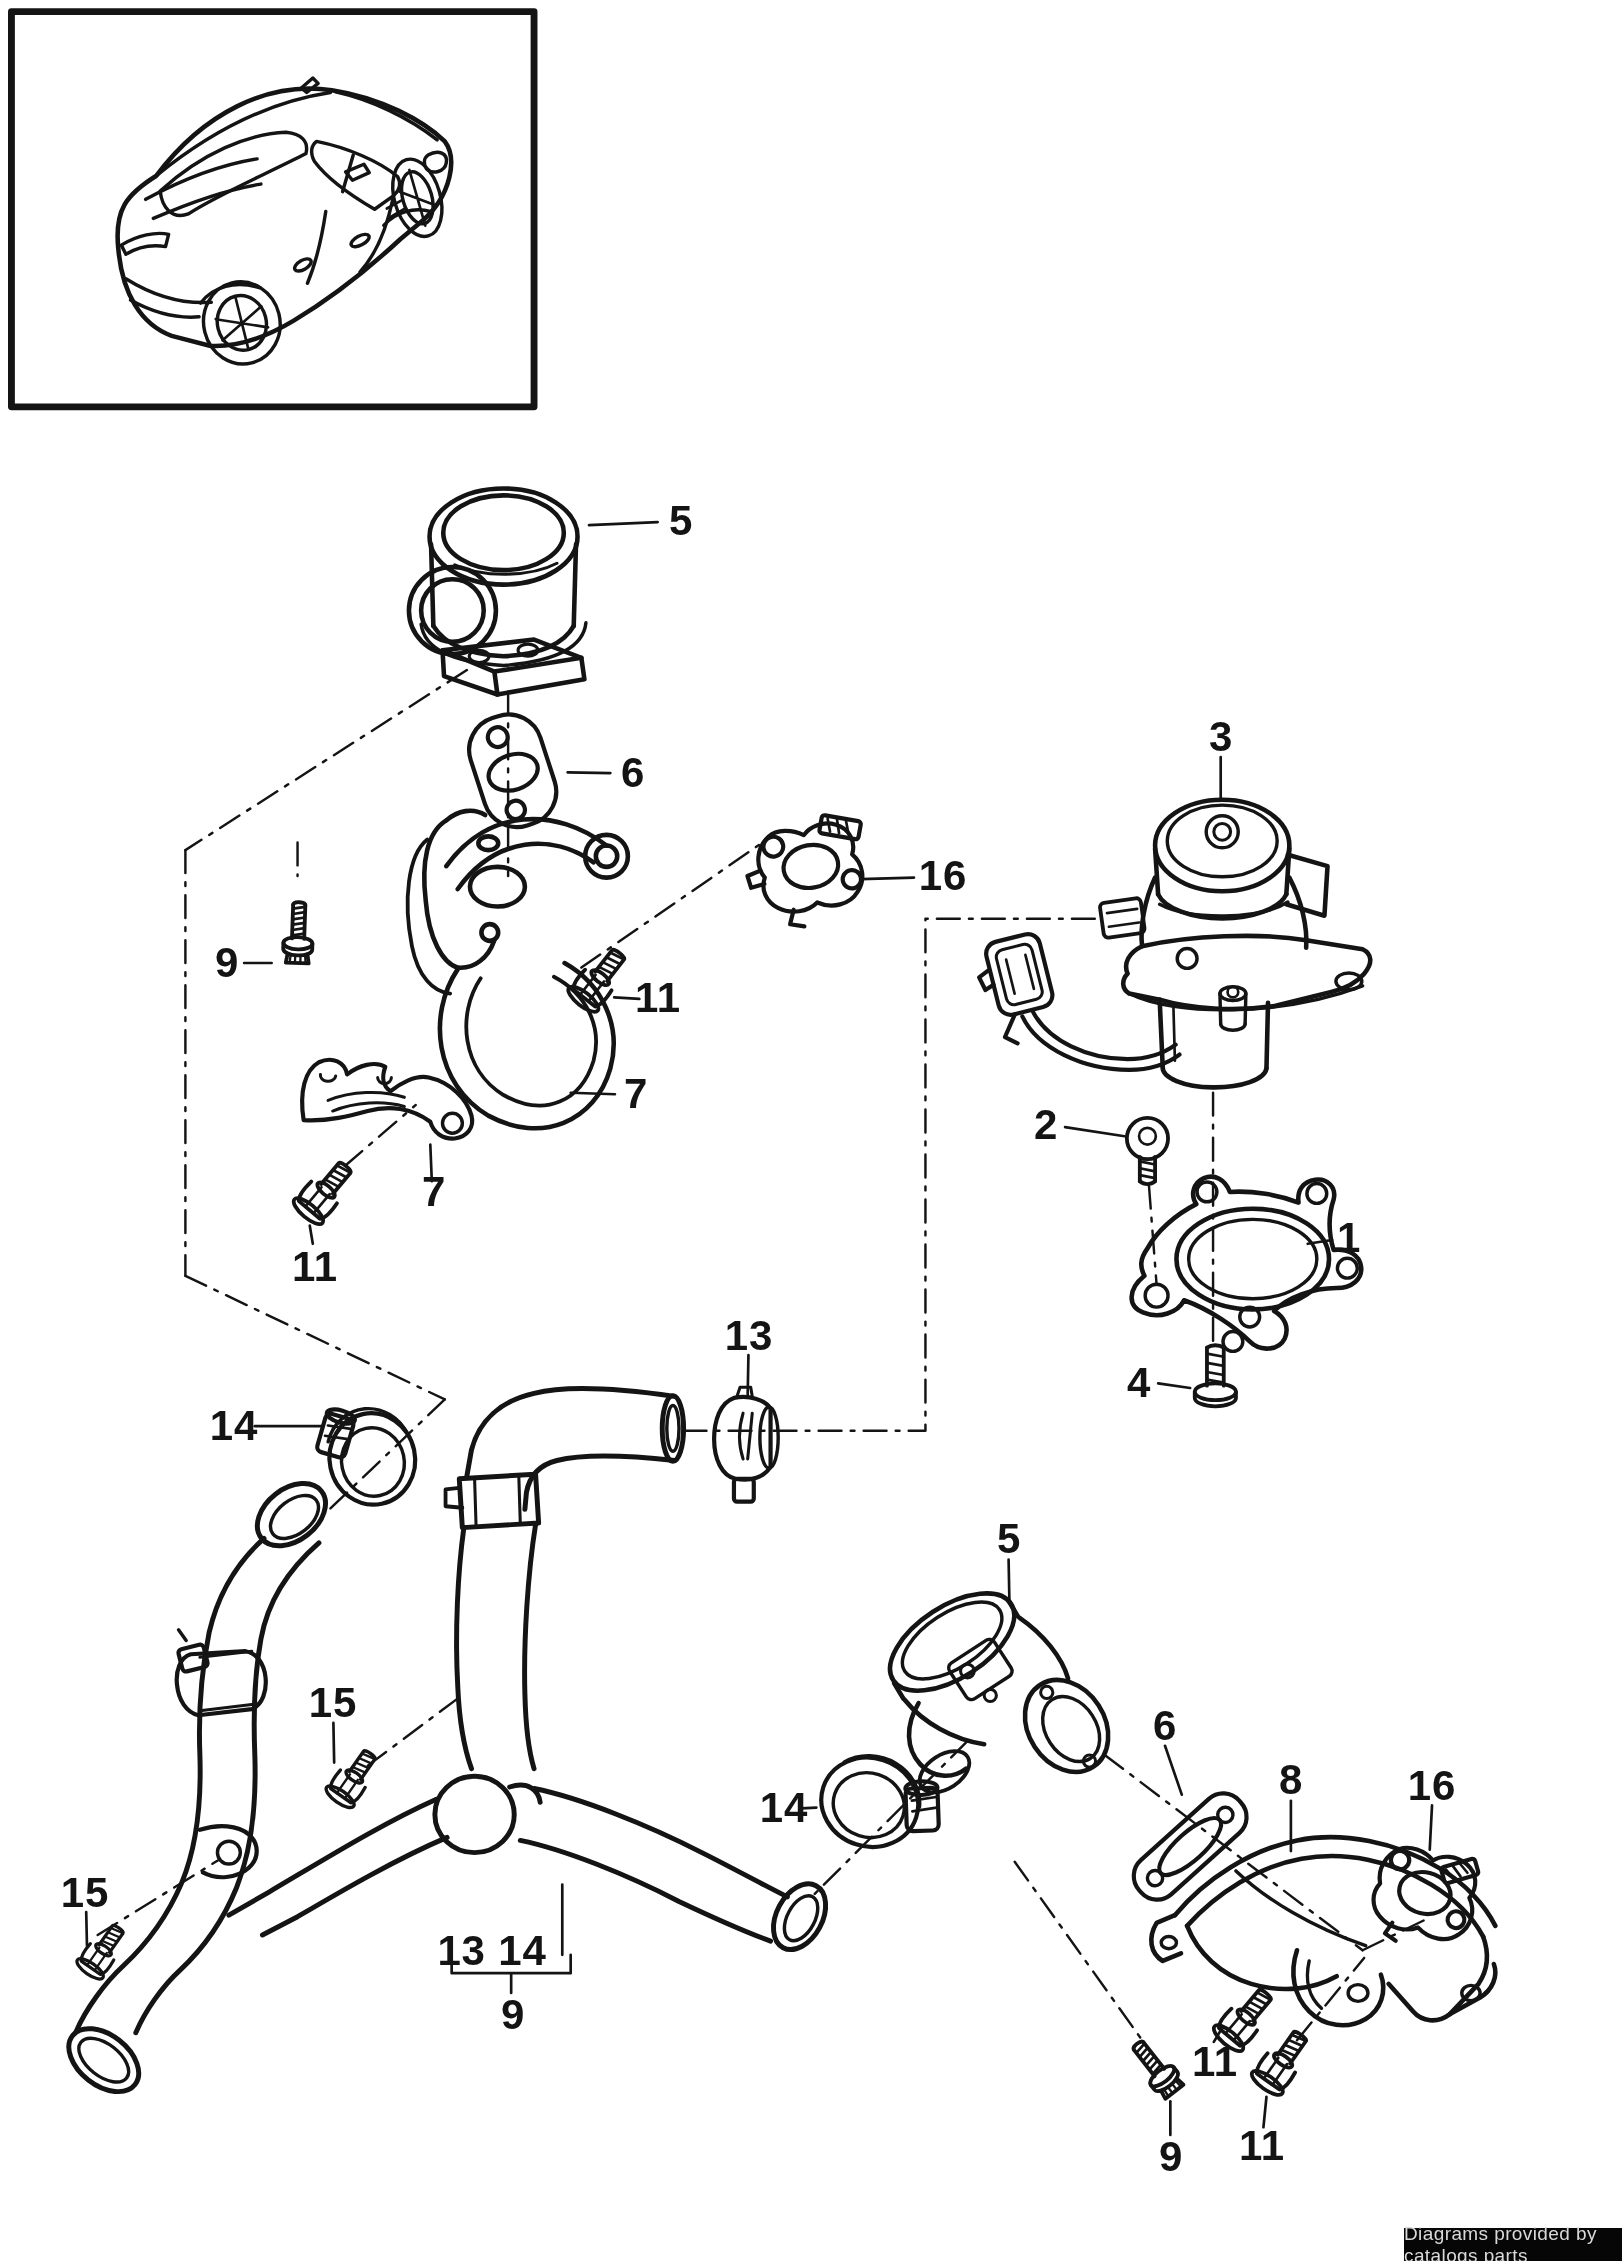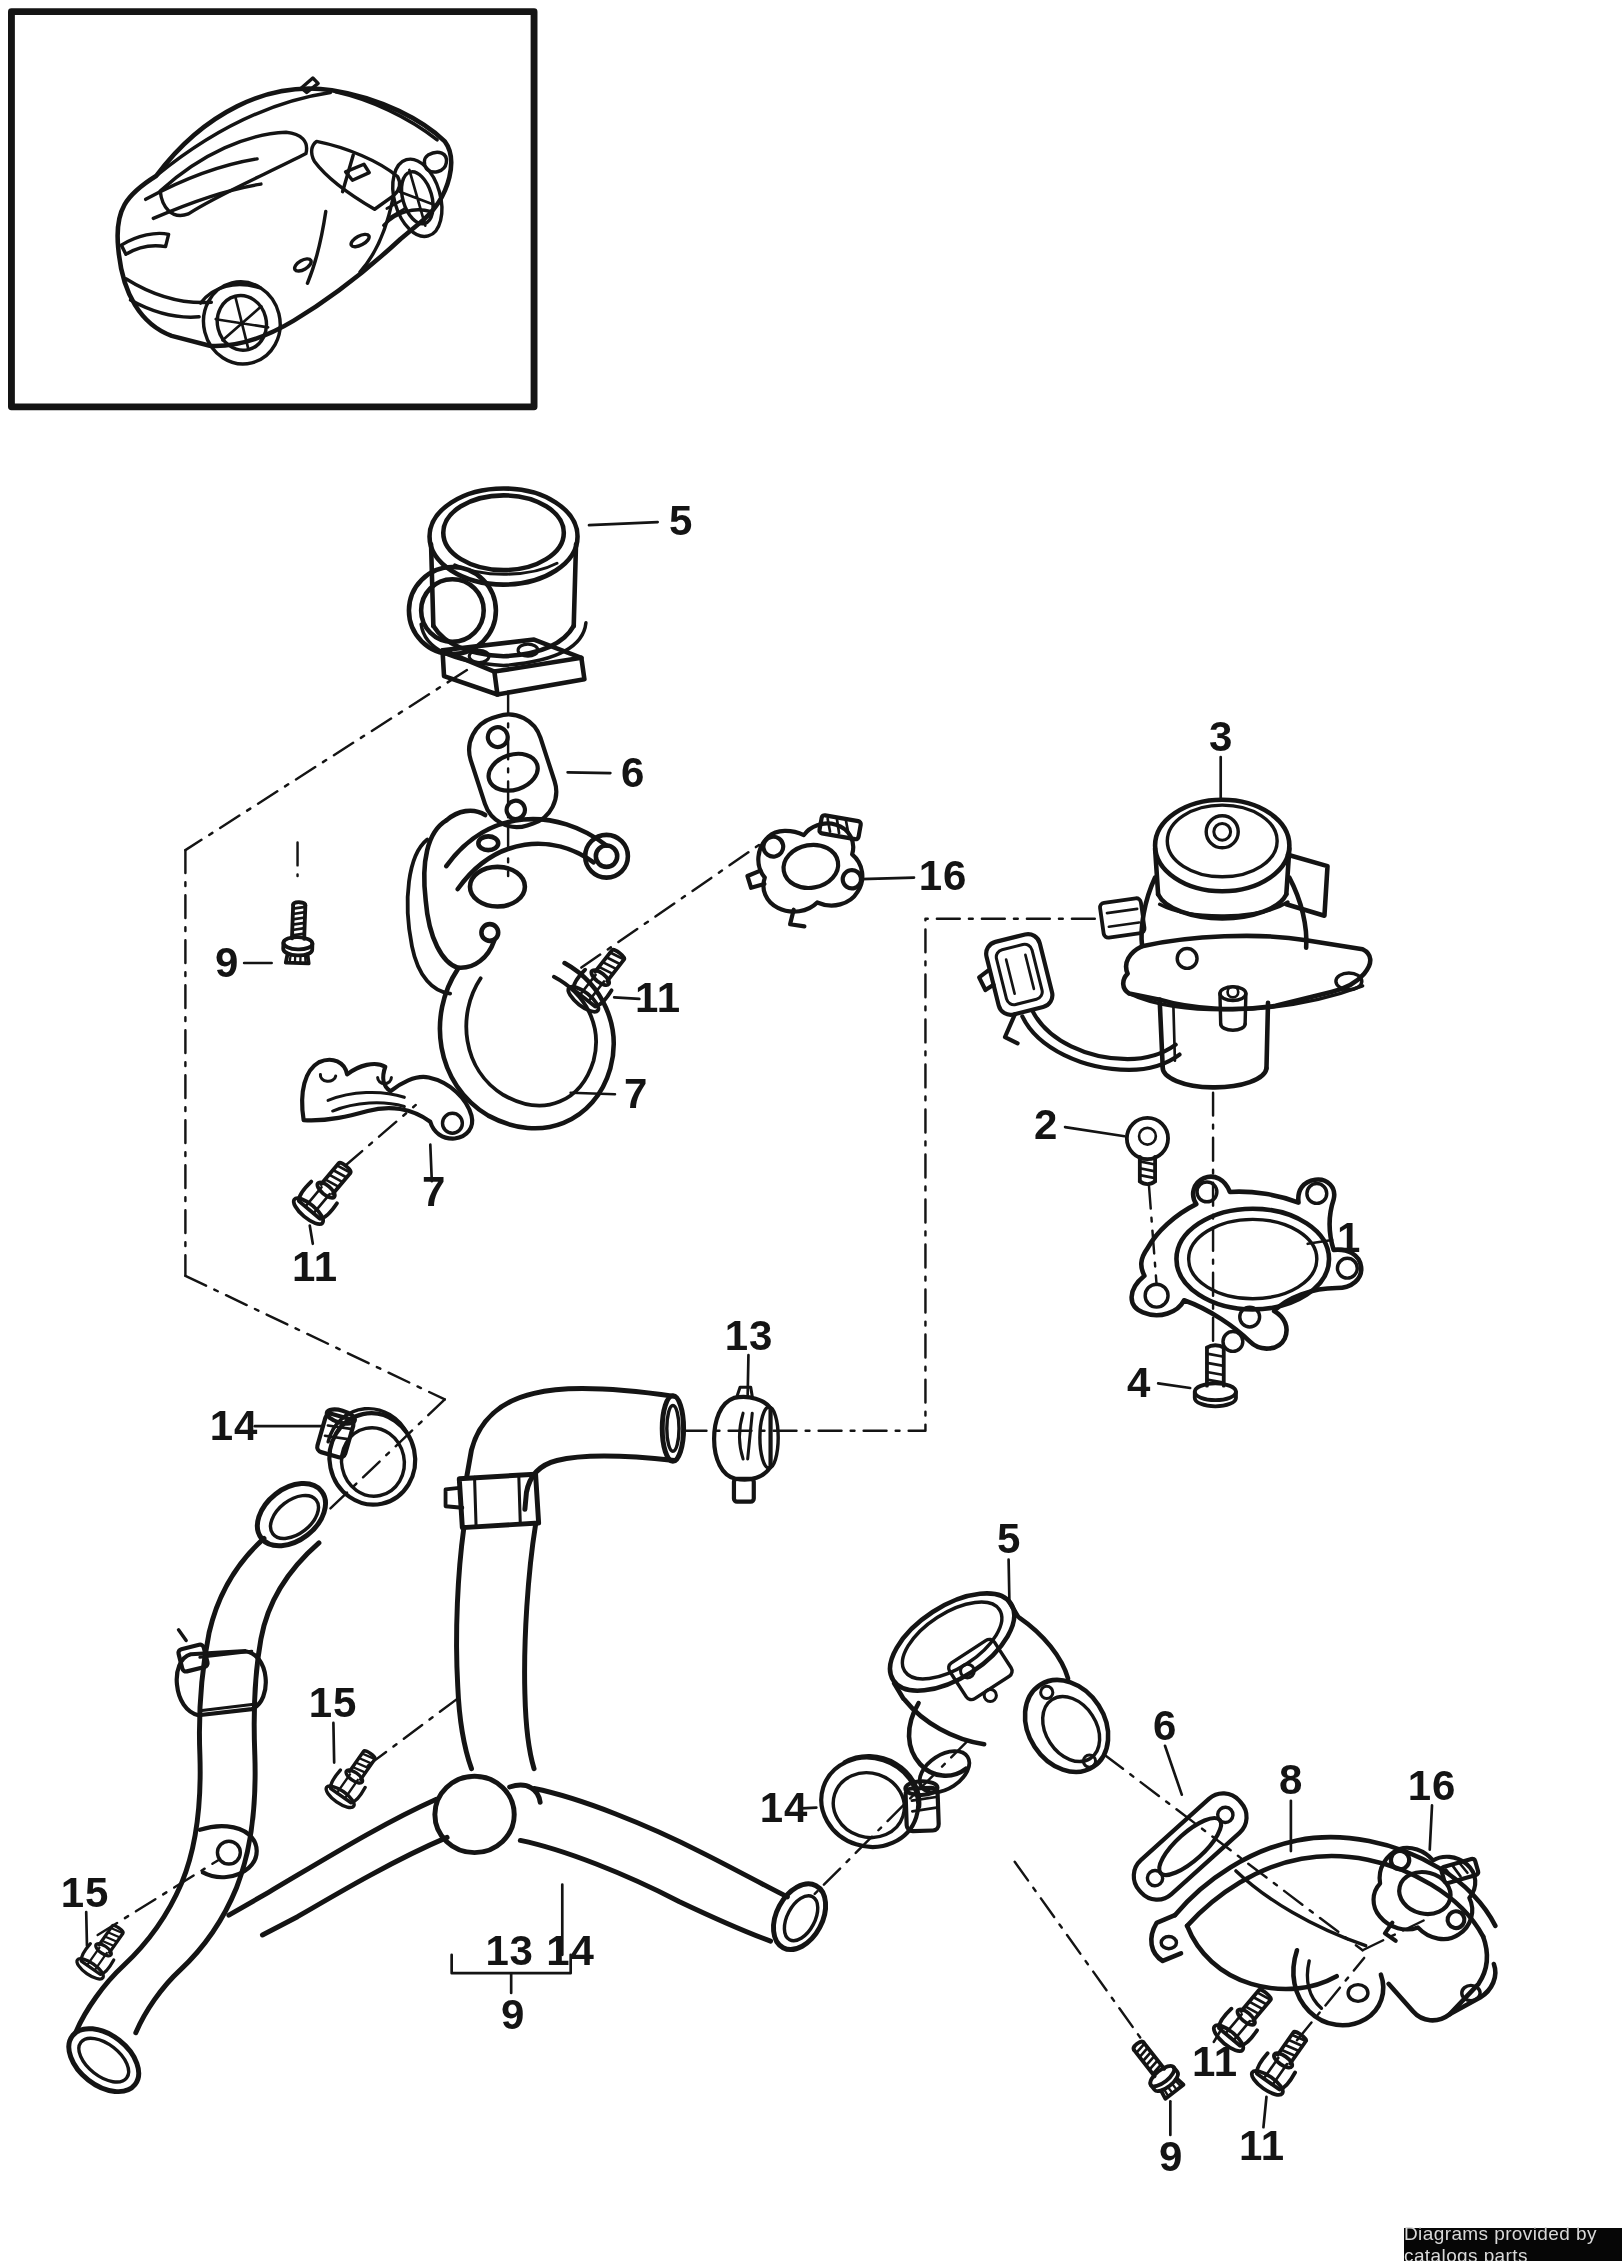--- a/index.html
+++ b/index.html
@@ -438,21 +438,21 @@
 <div class="callout" style="left:1139px;top:1383px">4</div>
 <div class="callout" style="left:749px;top:1336px">13</div>
 <div class="callout" style="left:234px;top:1426px">14</div>
 <div class="callout" style="left:333px;top:1703px">15</div>
 <div class="callout" style="left:1009px;top:1539px">5</div>
 <div class="callout" style="left:1165px;top:1726px">6</div>
 <div class="callout" style="left:784px;top:1808px">14</div>
 <div class="callout" style="left:1291px;top:1780px">8</div>
 <div class="callout" style="left:1432px;top:1786px">16</div>
 <div class="callout" style="left:85px;top:1893px">15</div>
-<div class="callout" style="left:540px;top:1951px">13 14</div>
+<div class="callout" style="left:492px;top:1951px">13 14</div>
 <div class="callout" style="left:513px;top:2015px">9</div>
 <div class="callout" style="left:1215px;top:2062px">11</div>
 <div class="callout" style="left:1171px;top:2157px">9</div>
 <div class="callout" style="left:1262px;top:2146px">11</div>
 
 <div class="watermark">
   <span>Diagrams provided by catalogs parts</span>
 </div>
 
 </div>

